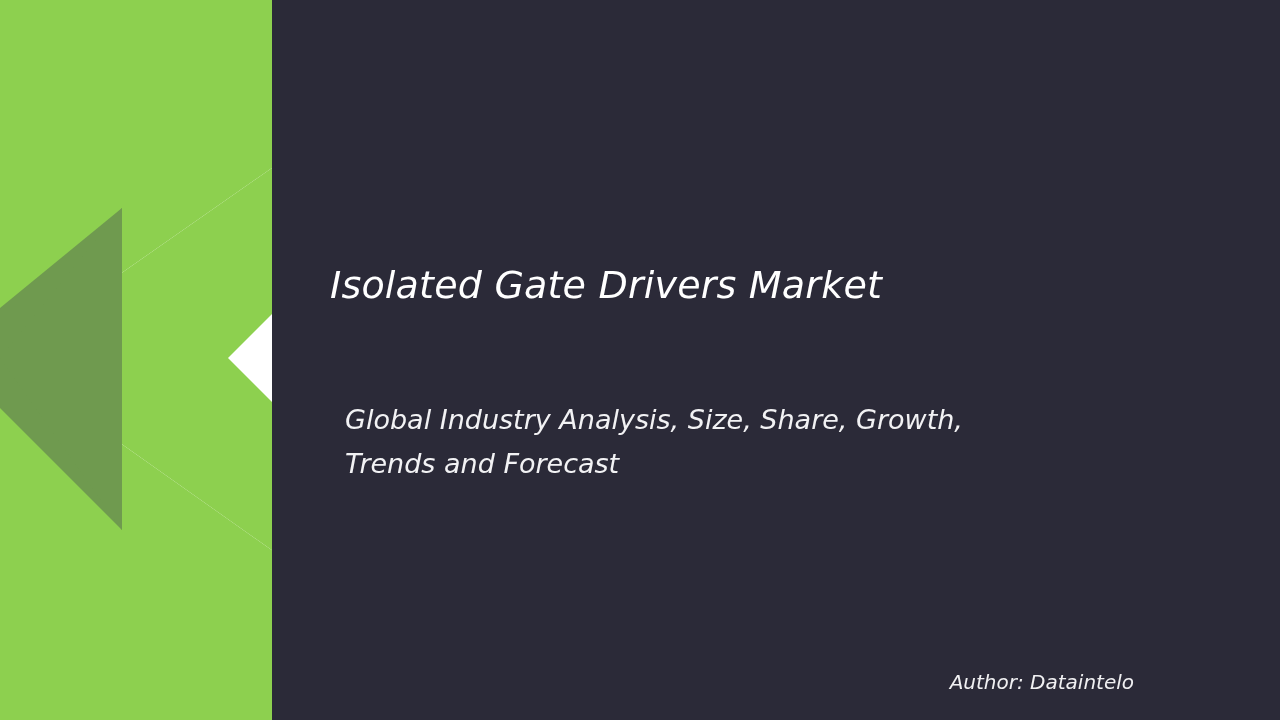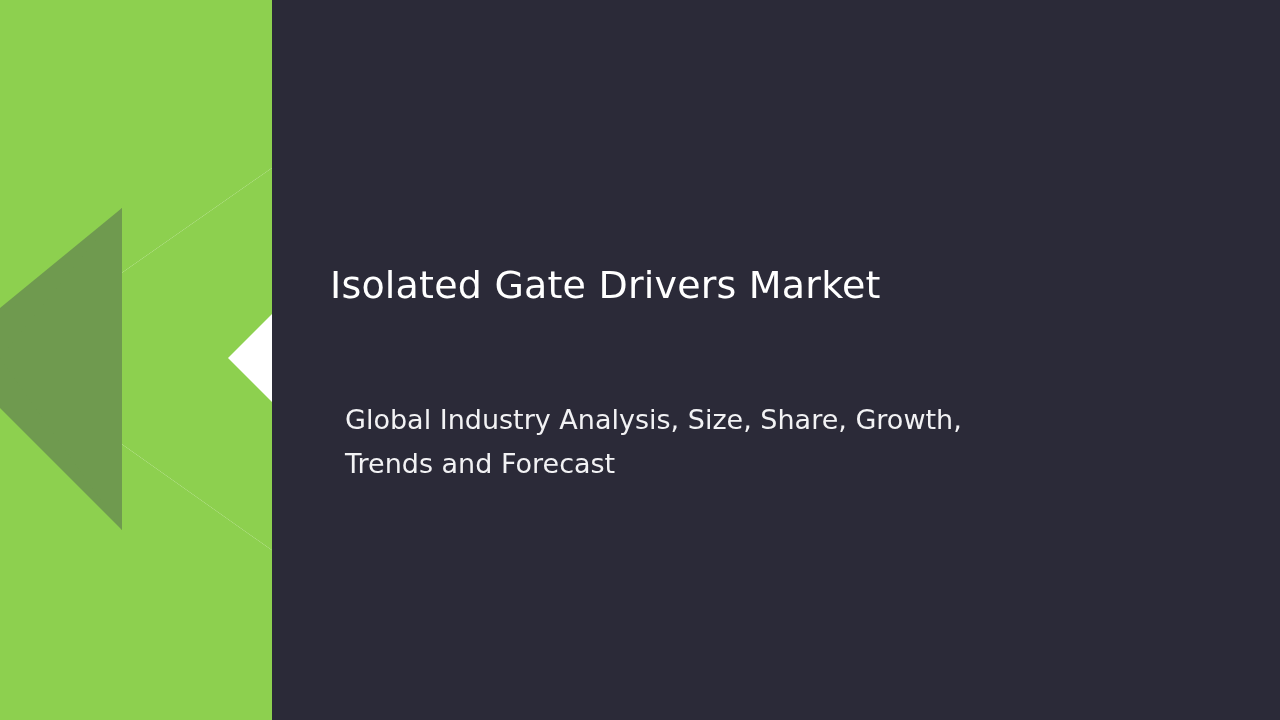--- a/index.html
+++ b/index.html
@@ -36,20 +36,21 @@
     background: #2b2a38;
   }
 
   
   .text-block {
     position: absolute;
     left: 330px;
     top: 0;
     width: 700px;
     height: 720px;
+    font-style: italic;
   }
 
   .slide-title {
     position: absolute;
     top: 262px;
     left: 0;
     margin: 0;
     font-size: 38px;
     font-weight: 400;
     line-height: 1.22;
@@ -102,15 +103,16 @@
     <polygon points="272,314 272,402 228,358" fill="#ffffff"></polygon>
   </svg>
 
   <div class="panel"></div>
 
   <div class="text-block">
     <h1 class="slide-title">Isolated Gate Drivers Market</h1>
 
     <p class="slide-subtitle">Global Industry Analysis, Size, Share, Growth, Trends and Forecast</p>
 
+    <p class="author-line">Author: Dataintelo</p>
   </div>
 
 </div>
 
 </body></html>

